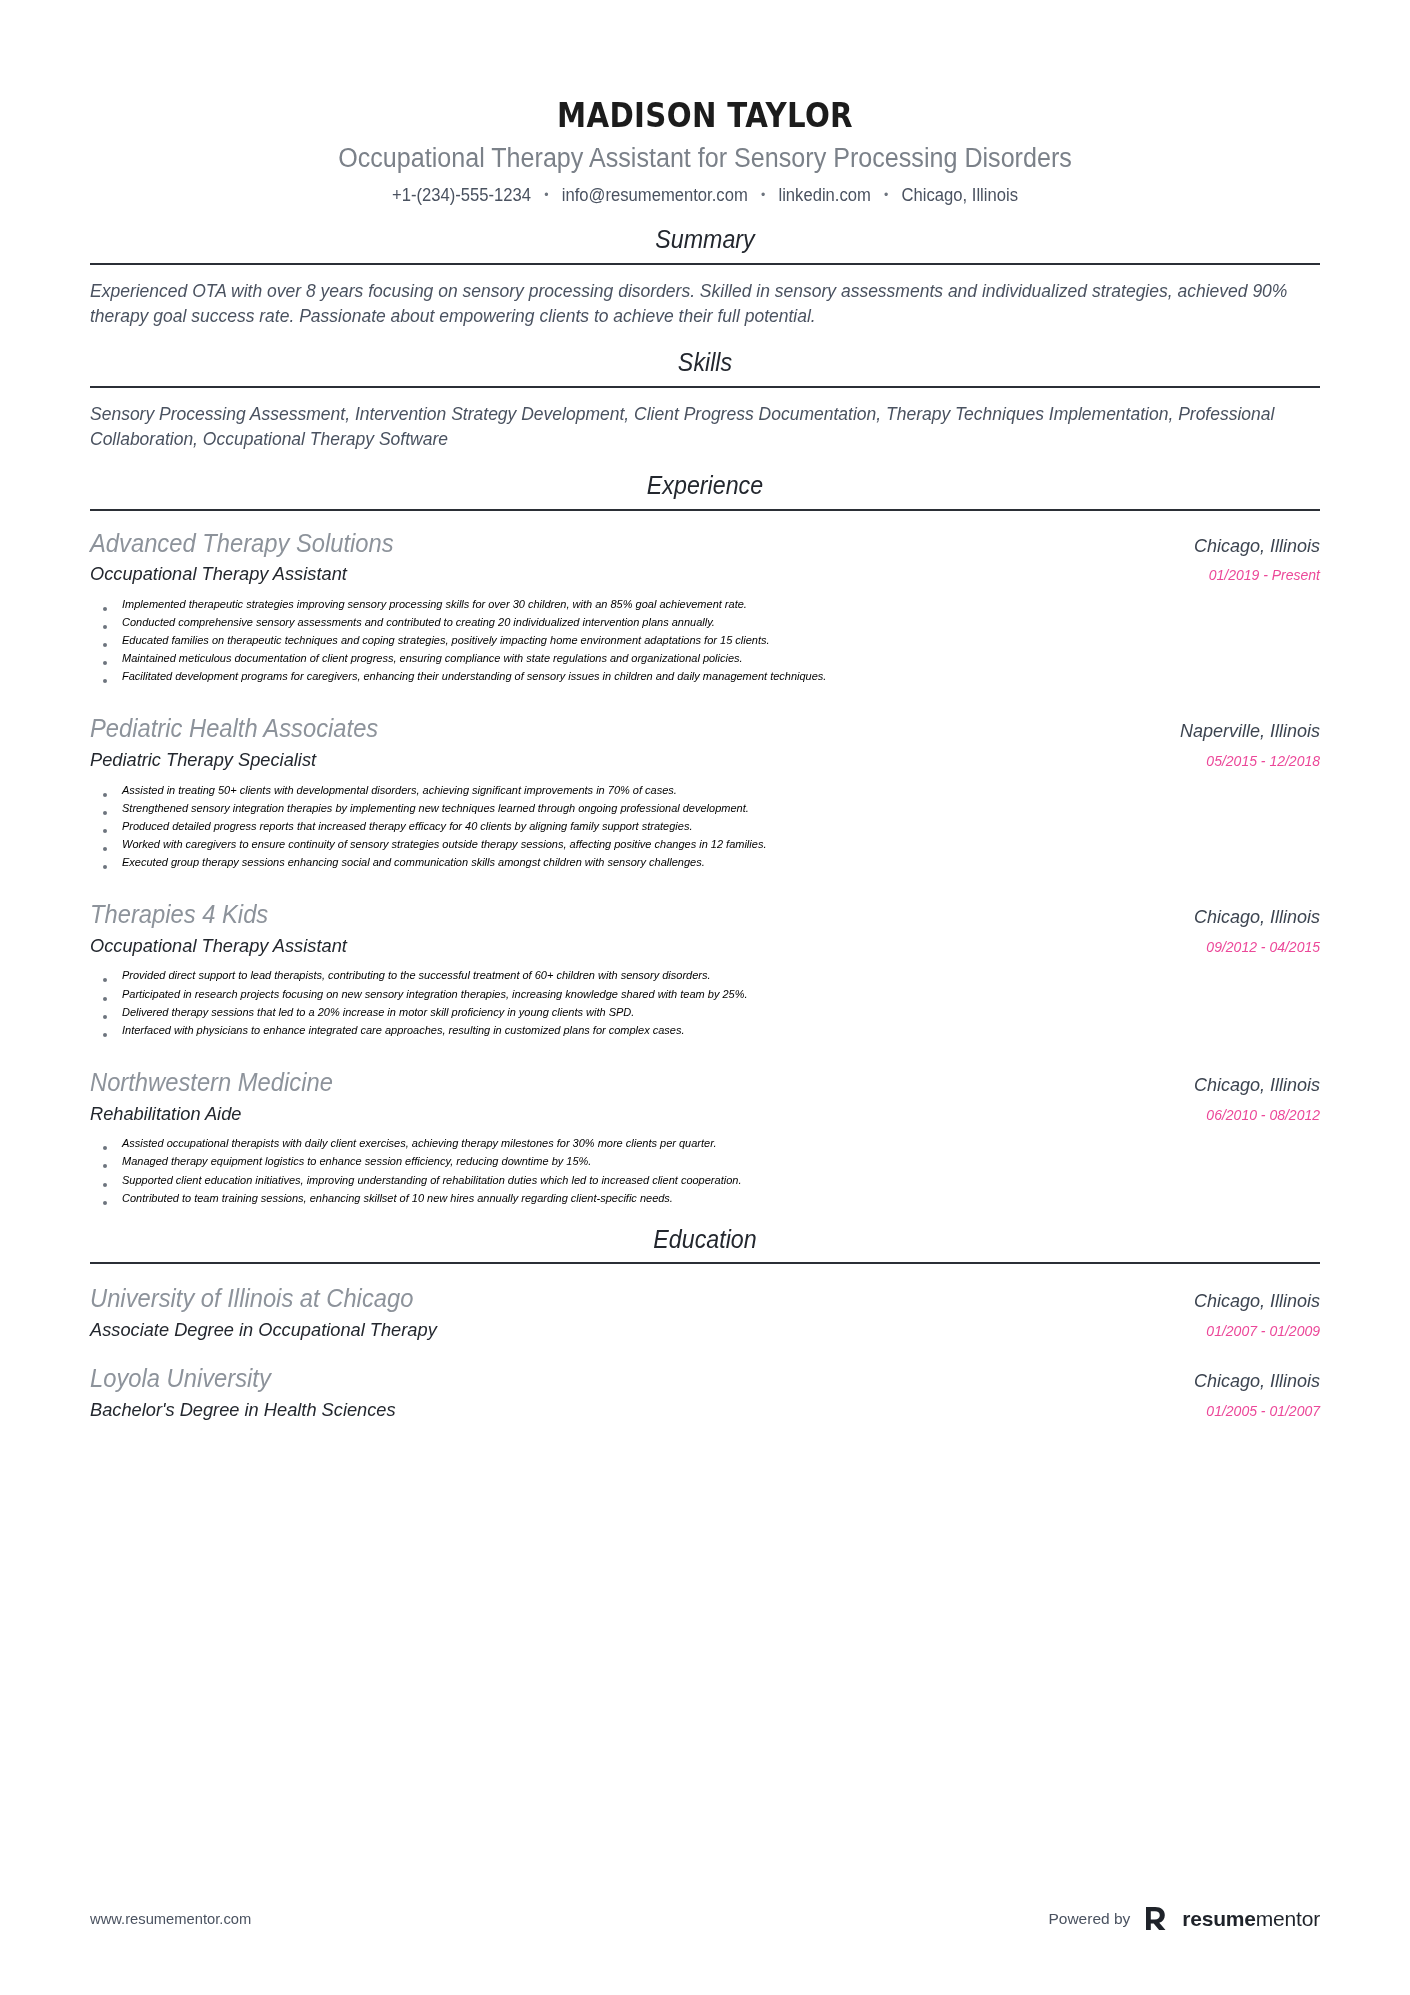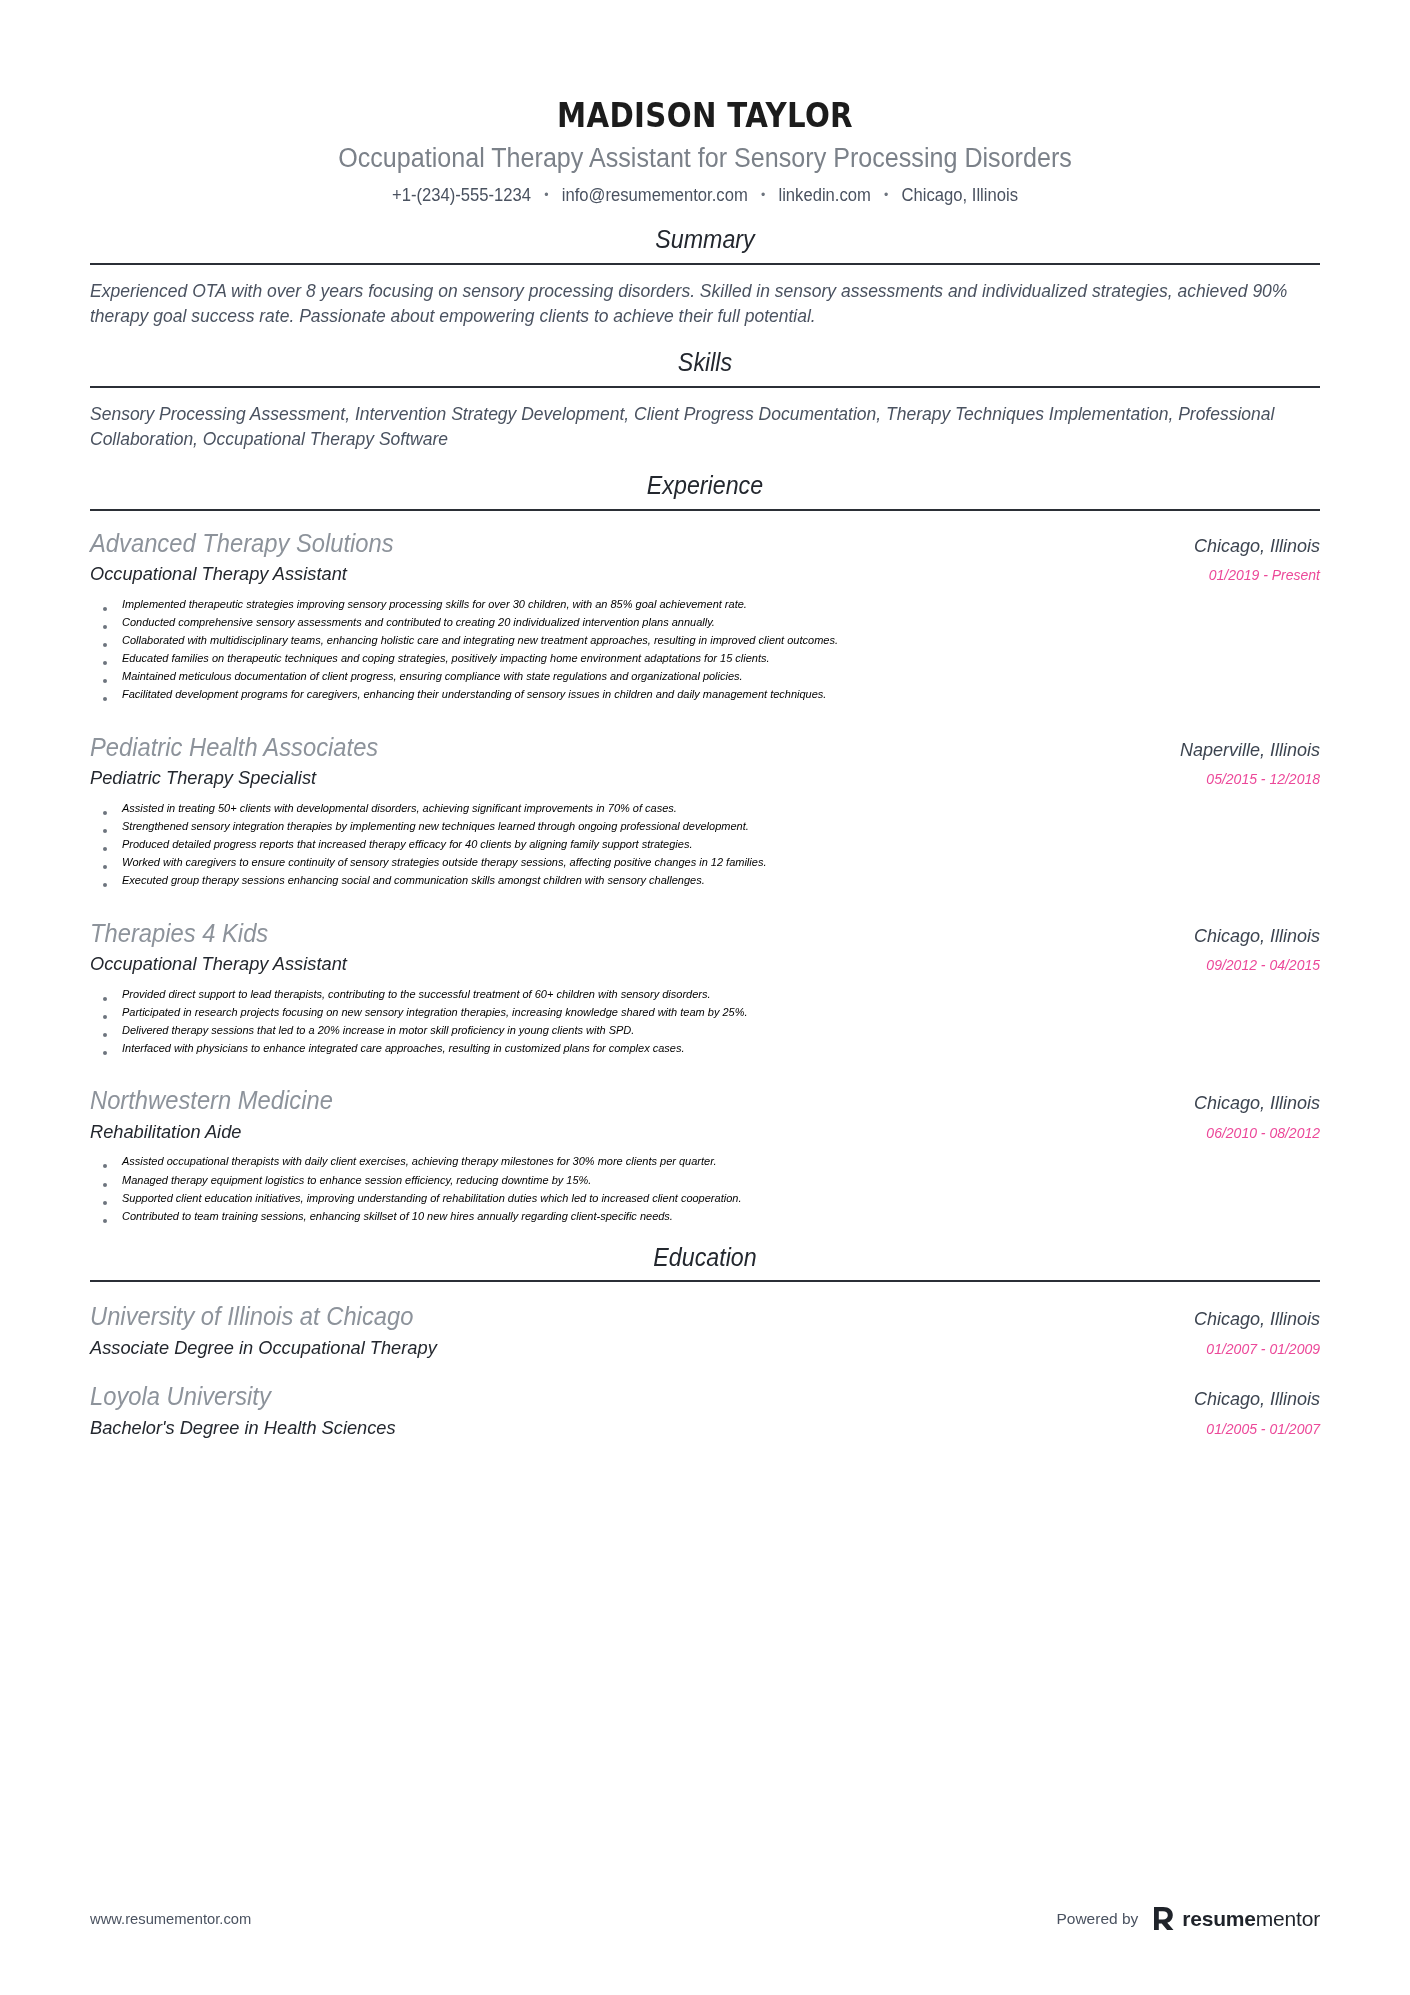--- a/index.html
+++ b/index.html
@@ -208,21 +208,21 @@
   }
 
   .powered-by {
     font-size: 15.5px;
     color: #4a5260;
   }
 
   .brand-lockup {
     display: flex;
     align-items: center;
-    gap: 7px;
+    gap: 15px;
   }
 
   .brand-mark {
     display: inline-flex;
     align-items: center;
     justify-content: center;
     width: 23px;
     height: 25px;
     color: #1f232a;
   }
@@ -280,21 +280,20 @@
             <div class="org-name">Advanced Therapy Solutions</div>
             <div class="entry-location">Chicago, Illinois</div>
           </div>
           <div class="entry-row">
             <div class="entry-role">Occupational Therapy Assistant</div>
             <div class="entry-dates">01/2019 - Present</div>
           </div>
           <ul class="bullets">
             <li>Implemented therapeutic strategies improving sensory processing skills for over 30 children, with an 85% goal achievement rate.</li>
             <li>Conducted comprehensive sensory assessments and contributed to creating 20 individualized intervention plans annually.</li>
-            <li>Collaborated with multidisciplinary teams, enhancing holistic care and integrating new treatment approaches, resulting in improved client outcomes.</li>
             <li>Educated families on therapeutic techniques and coping strategies, positively impacting home environment adaptations for 15 clients.</li>
             <li>Maintained meticulous documentation of client progress, ensuring compliance with state regulations and organizational policies.</li>
             <li>Facilitated development programs for caregivers, enhancing their understanding of sensory issues in children and daily management techniques.</li>
           </ul>
         </div>
         <div class="entry">
           <div class="entry-row">
             <div class="org-name">Pediatric Health Associates</div>
             <div class="entry-location">Naperville, Illinois</div>
           </div>

